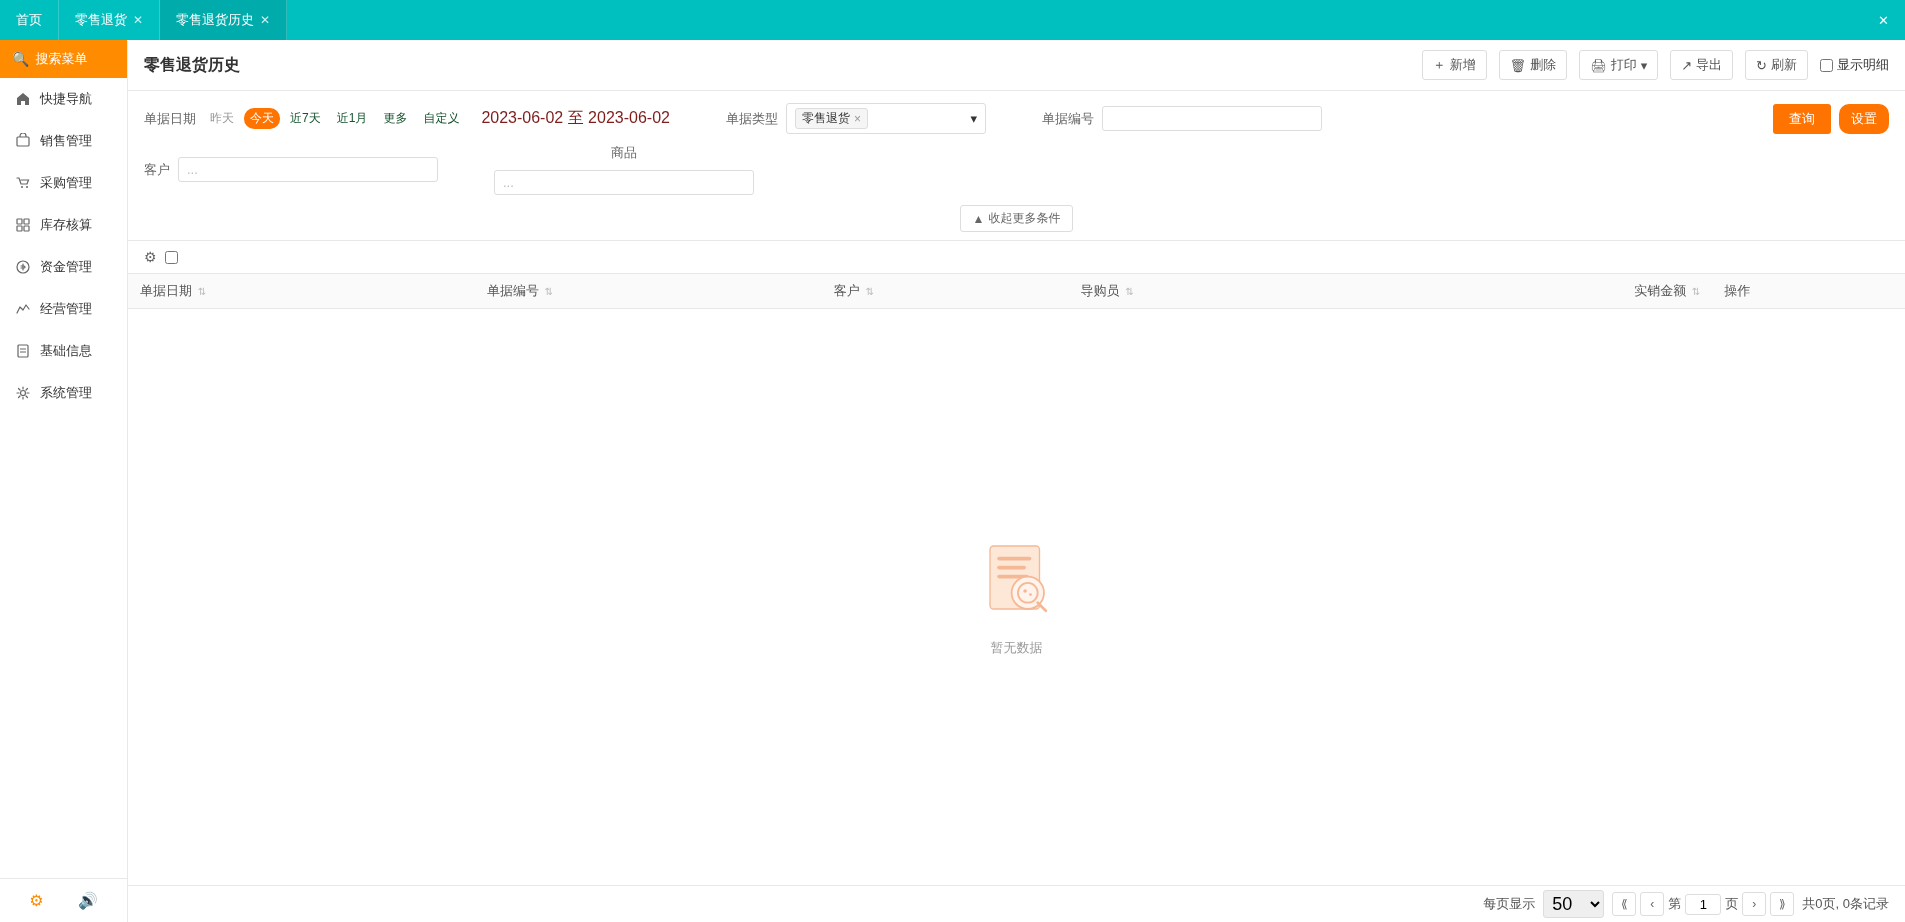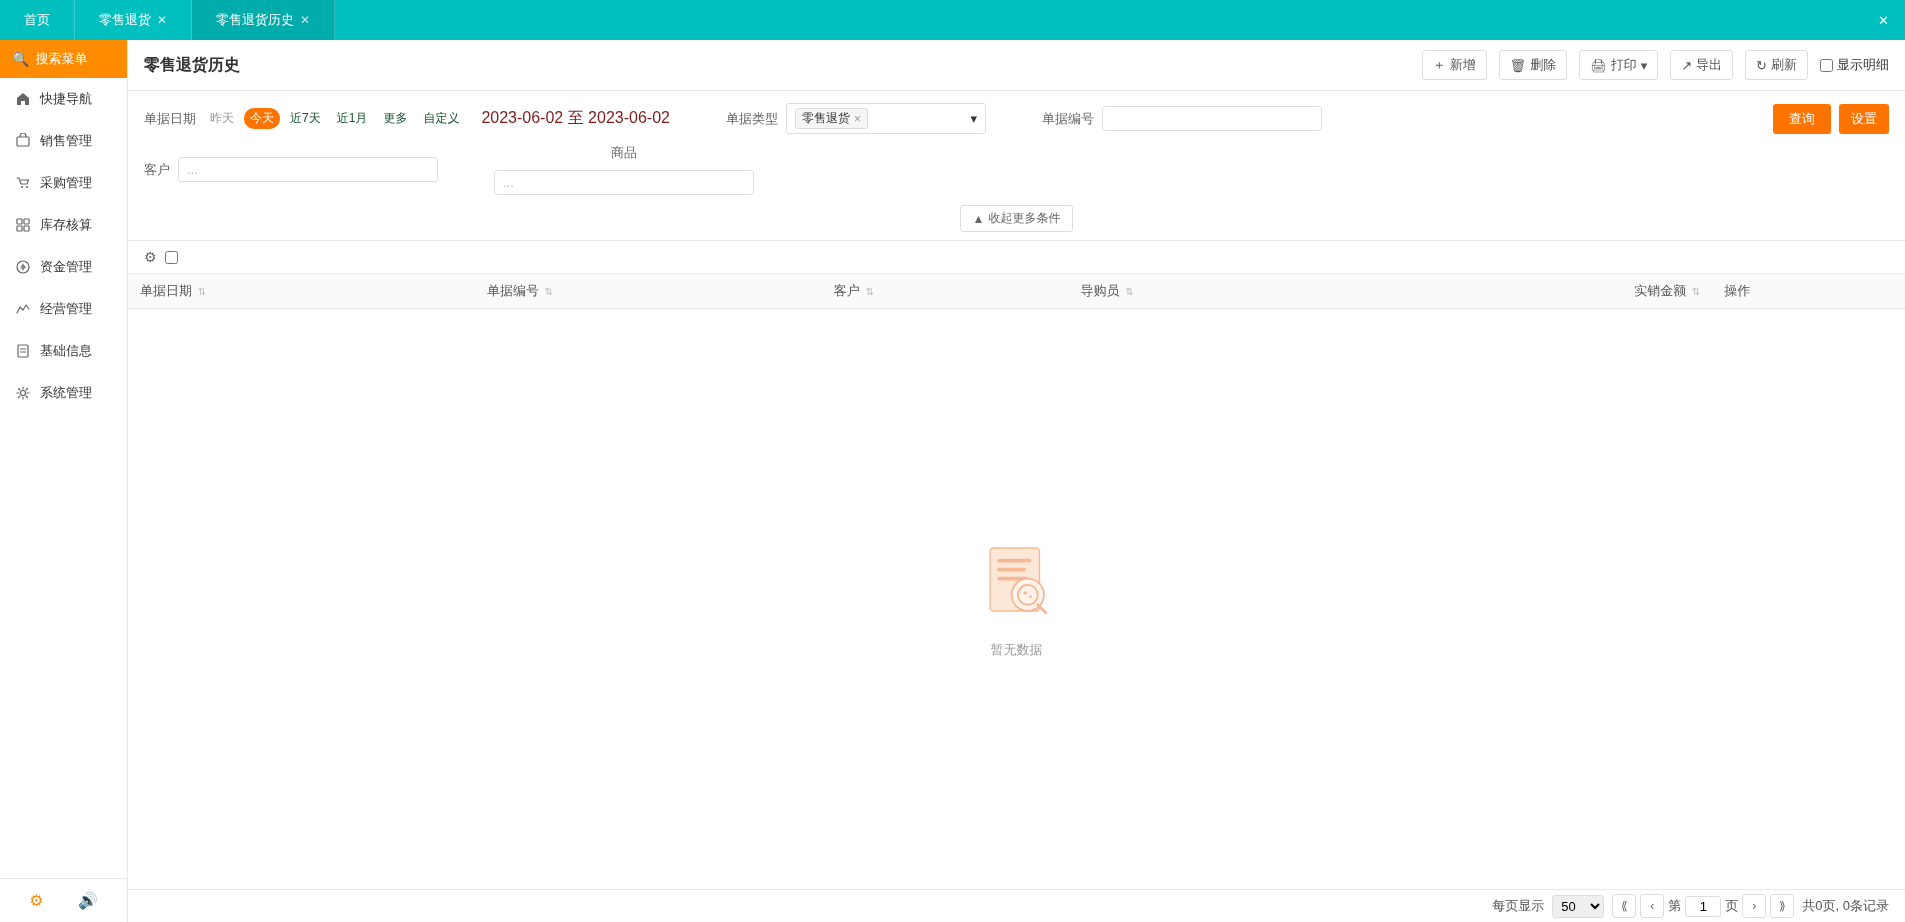--- a/index.html
+++ b/index.html
@@ -9,21 +9,21 @@
     .top-bar {
       display: flex;
       align-items: center;
       background: #00bfbf;
       height: 40px;
       padding: 0 0 0 0;
     }
     .tab-item {
       display: flex;
       align-items: center;
-      padding: 0 24px;
+      padding: 0 16px;
       height: 40px;
       color: #fff;
       font-size: 13px;
       cursor: pointer;
       border-right: 1px solid rgba(255,255,255,0.2);
       white-space: nowrap;
     }
     .tab-item.home { background: transparent; }
     .tab-item.active { background: rgba(0,0,0,0.1); }
     .tab-close {
@@ -121,21 +121,21 @@
       border-radius: 3px;
       cursor: pointer;
       font-size: 13px;
       margin-left: 24px;
     }
     .btn-settings {
       background: #ff7300;
       color: #fff;
       border: none;
       padding: 6px 12px;
-      border-radius: 3px;
+      border-radius: 10px;
       cursor: pointer;
       font-size: 13px;
     }
     .checkbox-show-detail { display: flex; align-items: center; gap: 4px; font-size: 13px; cursor: pointer; }
 
     
     .filter-area {
       background: #fff;
       padding: 12px 16px 8px;
       border-bottom: 1px solid #e8e8e8;
@@ -265,21 +265,21 @@
       border-top: 1px solid #e8e8e8;
       background: #fff;
       gap: 8px;
       font-size: 13px;
       color: #555;
     }
     .pagination-select {
       border: 1px solid #ddd;
       border-radius: 3px;
       padding: 2px 4px;
-      font-size: 13px;
+      font-size: 18px;
     }
     .page-nav {
       display: flex; align-items: center; gap: 4px;
     }
     .page-btn {
       width: 24px; height: 24px;
       display: inline-flex; align-items: center; justify-content: center;
       border: 1px solid #ddd; border-radius: 3px;
       cursor: pointer; font-size: 12px; color: #666; background: #fff;
     }

